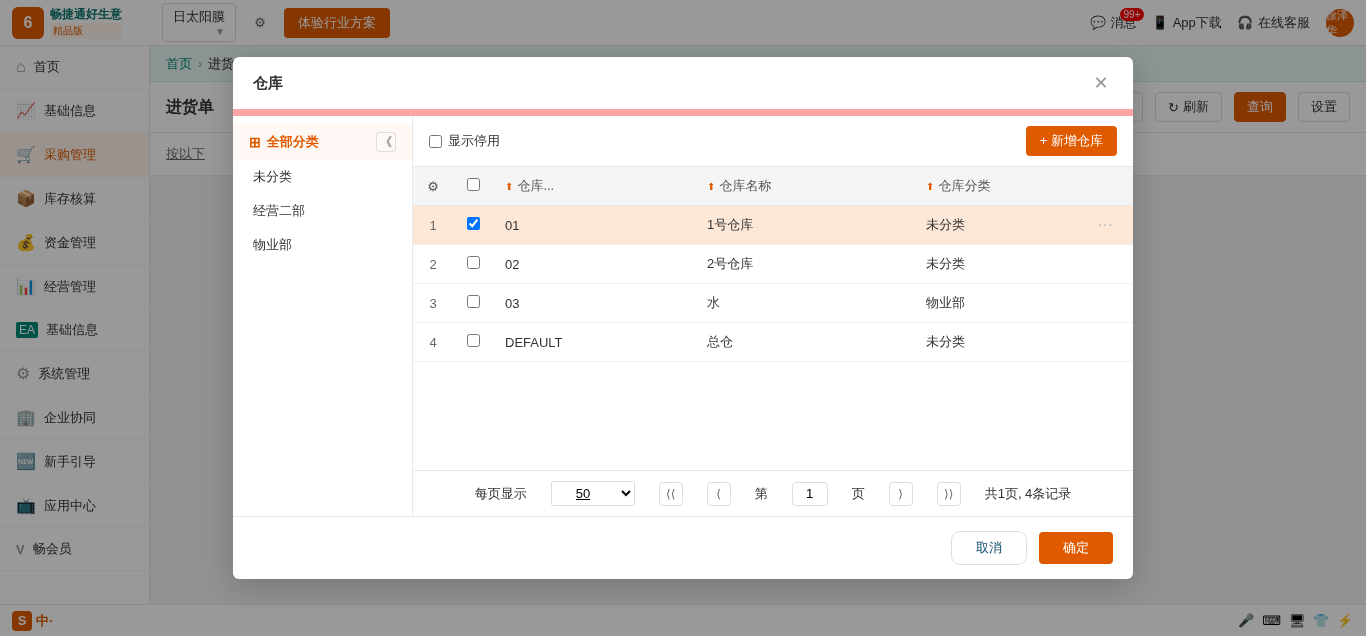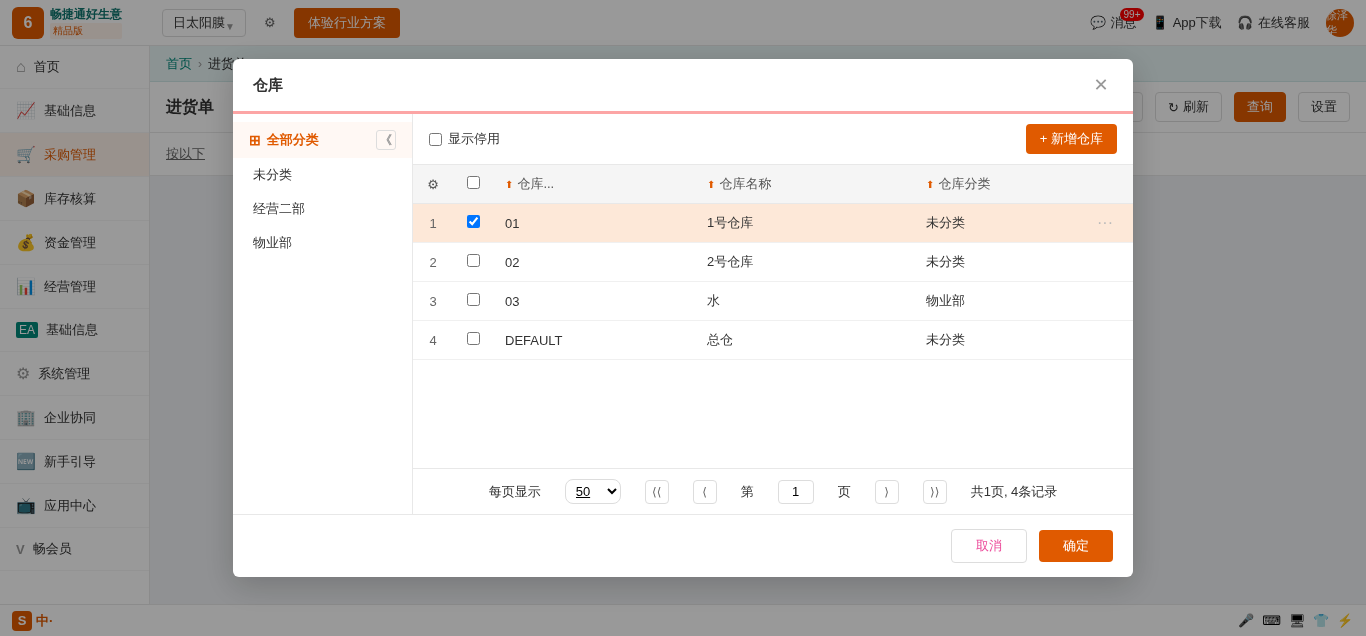--- a/index.html
+++ b/index.html
@@ -37,21 +37,21 @@
       flex: 1;
       display: flex;
       align-items: center;
       gap: 8px;
     }
     .store-selector {
       display: flex; align-items: flex-end; 
       border: 1px solid #ddd; border-radius: 4px;
       padding: 4px 10px;
       cursor: pointer; background: #fff;
-      font-size: 13px; color: #333;
+      font-size: 13px; color: #333; flex-direction: column;
     }
     .chevron-icon { font-size: 10px; color: #999; }
     .gear-btn {
       width: 32px; height: 32px;
       display: flex; align-items: center; justify-content: center;
       cursor: pointer; color: #666;
       border-radius: 4px;
     }
     .trial-btn {
       background: #e05a00; color: #fff;
@@ -167,21 +167,21 @@
       width: 900px;
       max-width: 95vw;
       max-height: 90vh;
       display: flex;
       flex-direction: column;
       box-shadow: 0 8px 32px rgba(0,0,0,0.2);
     }
     .modal-header {
       display: flex; align-items: center; justify-content: space-between;
       padding: 14px 20px;
-      border-bottom: 3px solid #fca5a5;
+      border-bottom: 7px solid #fca5a5;
     }
     .modal-title { font-size: 15px; font-weight: bold; color: #333; }
     .modal-close {
       width: 24px; height: 24px;
       display: flex; align-items: center; justify-content: center;
       cursor: pointer; color: #999; font-size: 18px;
       border-radius: 4px;
     }
     .modal-body {
       display: flex;
@@ -285,22 +285,22 @@
 
     
     .modal-footer-table {
       border-top: 1px solid #e8e8e8;
       padding: 10px 20px;
       display: flex; align-items: center; justify-content: center;
       gap: 24px;
       font-size: 13px; color: #333;
     }
     .page-size-select {
-      border: 1px solid #ddd; border-radius: 8px;
-      padding: 3px 6px; font-size: 13px;
+      border: 1px solid #ddd; border-radius: 2px;
+      padding: 3px 20px; font-size: 13px;
       background: #fff; cursor: pointer; text-decoration: underline;
     }
     .page-btn {
       width: 24px; height: 24px;
       border: 1px solid #ddd; border-radius: 4px;
       display: flex; align-items: center; justify-content: center;
       cursor: pointer; color: #666; font-size: 12px;
       background: #fff;
     }
     .page-input {
@@ -311,23 +311,23 @@
 
     
     .modal-actions {
       display: flex; align-items: center; justify-content: flex-end;
       gap: 12px;
       padding: 14px 20px;
       border-top: 1px solid #e8e8e8;
     }
     .cancel-btn {
       padding: 7px 24px;
-      border: 1px solid #ddd; border-radius: 4px;
+      border: 1px solid #ddd; border-radius: 9px;
       background: #fff; cursor: pointer;
-      font-size: 13px; color: #ec4899;
+      font-size: 13px; color: #0c4a6e;
     }
     .confirm-btn {
       padding: 7px 24px;
       border: none; border-radius: 4px;
       background: #e05a00; color: #fff;
       cursor: pointer; font-size: 13px;
     }
 
     
     .statusbar {

